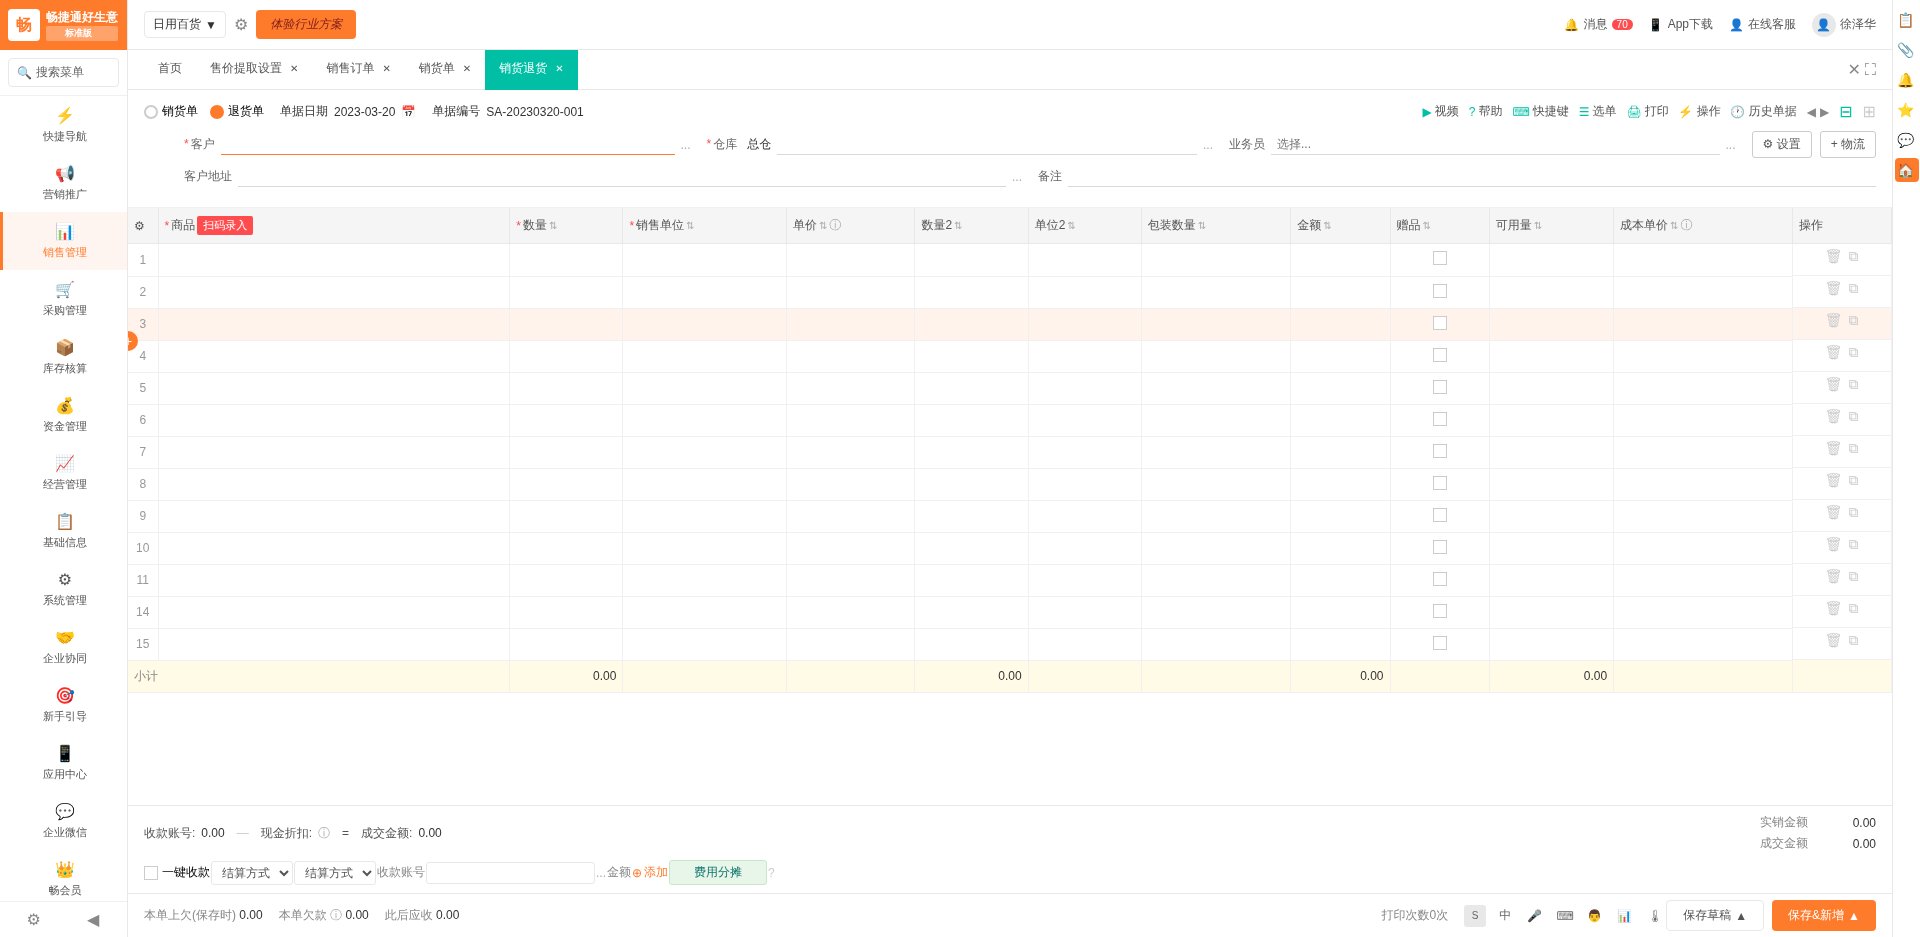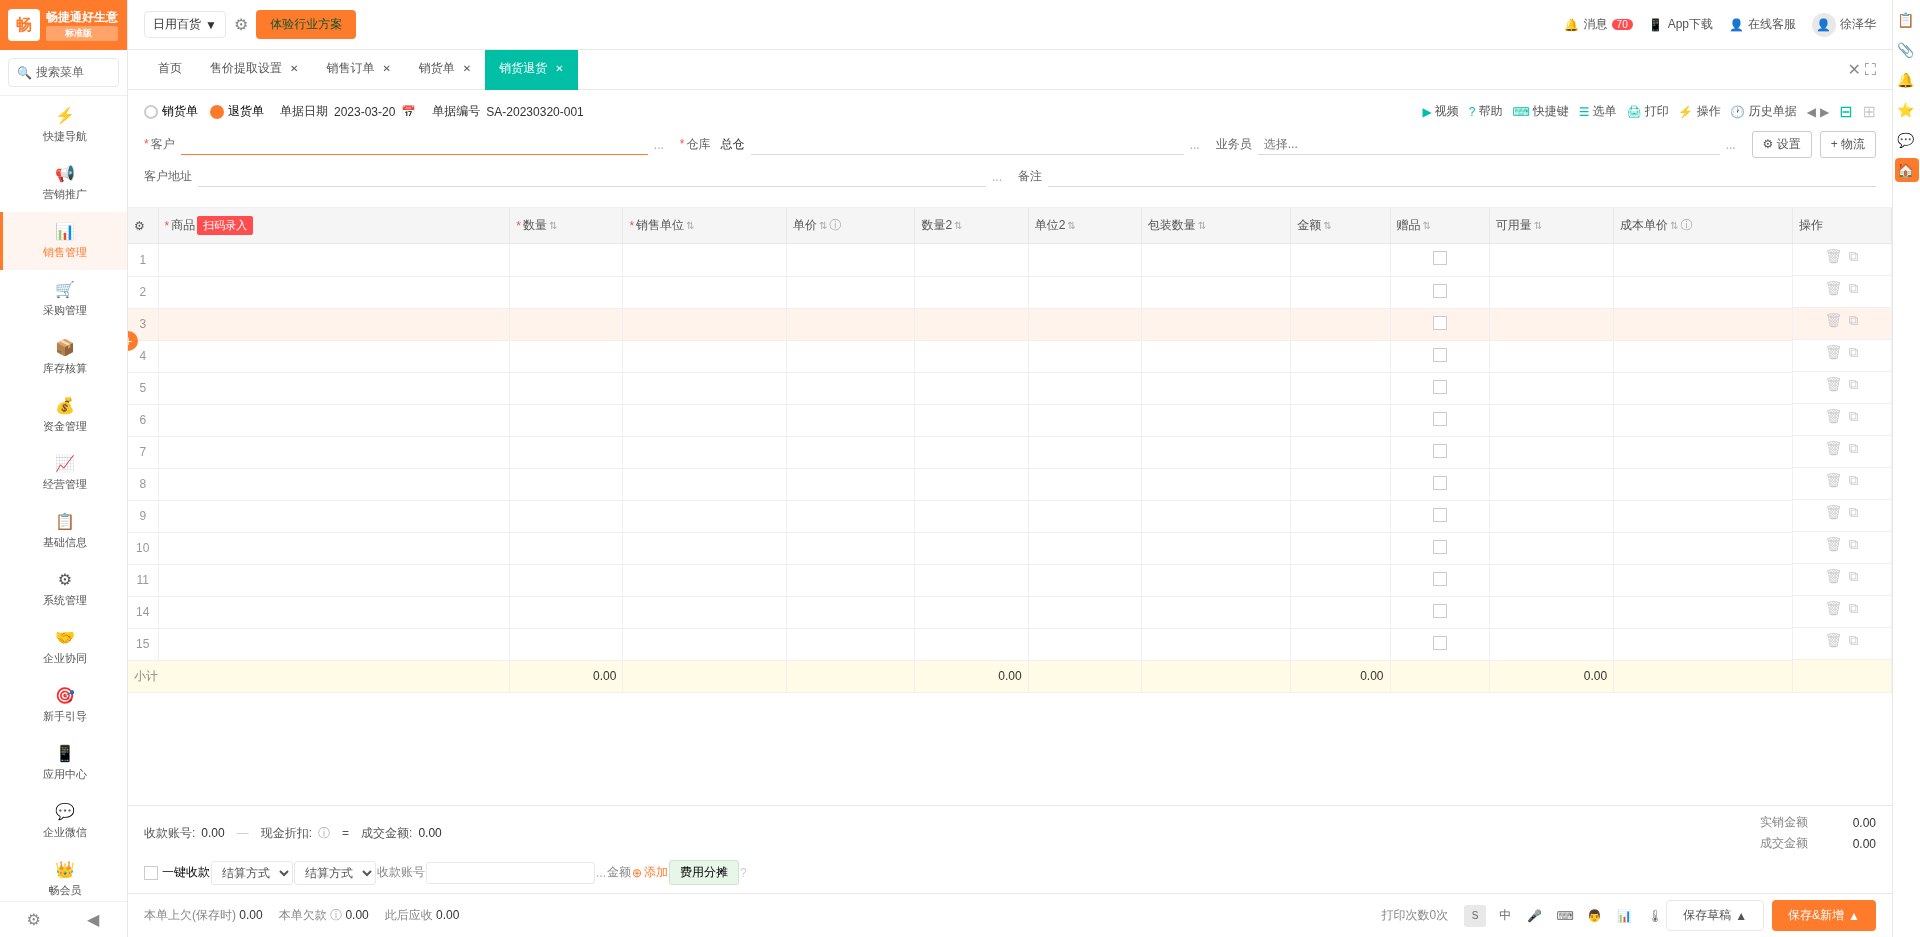--- a/index.html
+++ b/index.html
@@ -21,21 +21,21 @@
     .sidebar-bottom-btn { flex: 1; background: none; border: none; cursor: pointer; color: #888; font-size: 16px; }
 
     
     .main { flex: 1; display: flex; flex-direction: column; overflow: hidden; }
 
     
     .topbar { background: #fff; height: 50px; display: flex; align-items: center; padding: 0 16px; border-bottom: 1px solid #e8e8e8; gap: 12px; }
     .topbar-left { display: flex; align-items: center; gap: 8px; flex: 1; }
     .topbar-select { border: 1px solid #e8e8e8; border-radius: 4px; padding: 4px 8px; background: #fff; cursor: pointer; display: flex; align-items: center; gap: 4px; color: #333; min-width: 80px; }
     .topbar-gear { color: #888; cursor: pointer; font-size: 16px; }
-    .experience-btn { background: #ff7b2c; color: #14532d; border: none; border-radius: 4px; padding: 6px 14px; cursor: pointer; font-size: 12px; }
+    .experience-btn { background: #ff7b2c; color: #7f1d1d; border: none; border-radius: 4px; padding: 6px 14px; cursor: pointer; font-size: 12px; font-style: italic; }
     .topbar-right { display: flex; align-items: center; gap: 16px; color: #555; }
     .topbar-right-item { display: flex; align-items: center; gap: 4px; cursor: pointer; }
     .badge { background: #ff4d4f; color: #fff; border-radius: 10px; padding: 0 5px; font-size: 10px; }
     .avatar { width: 24px; height: 24px; background: #e8e8e8; border-radius: 50%; display: flex; align-items: center; justify-content: center; color: #666; }
 
     
     .tabs { background: #fff; display: flex; align-items: center; border-bottom: 1px solid #e8e8e8; padding: 0 16px; height: 40px; }
     .tab { padding: 0 14px; height: 40px; display: flex; align-items: center; gap: 6px; cursor: pointer; color: #555; border-bottom: 2px solid transparent; font-size: 13px; }
     .tab.active { color: #fff; background: #00bfa5; border-bottom-color: #00bfa5; }
     .tab .close { font-size: 10px; color: inherit; margin-left: 2px; }
@@ -46,21 +46,21 @@
     .form-area { background: #fff; padding: 12px 16px; border-bottom: 1px solid #f0f0f0; }
     .form-top { display: flex; align-items: center; gap: 16px; margin-bottom: 10px; }
     .radio-group { display: flex; gap: 12px; align-items: center; }
     .radio-item { display: flex; align-items: center; gap: 4px; cursor: pointer; }
     .radio-circle { width: 14px; height: 14px; border-radius: 50%; border: 2px solid #ccc; background: #fff; }
     .radio-circle.checked { border-color: #ff7b2c; background: #ff7b2c; }
     .form-date { display: flex; align-items: center; gap: 6px; color: #333; }
     .form-id { display: flex; align-items: center; gap: 6px; color: #333; }
     .form-actions-right { margin-left: auto; display: flex; align-items: center; gap: 10px; color: #555; }
     .form-action-btn { display: flex; align-items: center; gap: 3px; cursor: pointer; color: #555; }
-    .form-row { display: flex; gap: 16px; align-items: center; margin-bottom: 8px; }
+    .form-row { display: flex; gap: 16px; align-items: center; margin-bottom: 8px; margin-left: 40px; }
     .form-field { display: flex; align-items: center; gap: 6px; flex: 1; }
     .form-field-label { color: #666; white-space: nowrap; }
     .form-field-label.required::before { content: '*'; color: #ff4d4f; margin-right: 2px; }
     .form-field-input { border: none; border-bottom: 1px solid #d9d9d9; padding: 3px 6px; flex: 1; outline: none; color: #333; background: transparent; min-width: 120px; }
     .form-field-dots { color: #aaa; cursor: pointer; }
     .form-right-actions { margin-left: auto; display: flex; gap: 8px; }
     .btn-setting { border: 1px solid #ccc; background: #fff; padding: 4px 10px; border-radius: 3px; cursor: pointer; display: flex; align-items: center; gap: 3px; color: #555; }
     .btn-logistics { border: 1px solid #ccc; background: #fff; padding: 4px 10px; border-radius: 3px; cursor: pointer; display: flex; align-items: center; gap: 3px; color: #555; }
 
     
@@ -87,21 +87,21 @@
     .bottom-bar { background: #fff; border-top: 1px solid #e8e8e8; padding: 8px 16px; }
     .bottom-row1 { display: flex; align-items: center; gap: 12px; margin-bottom: 8px; }
     .amount-item { display: flex; align-items: center; gap: 6px; color: #555; }
     .amount-val { color: #333; font-weight: 500; }
     .amount-separator { color: #ccc; }
     .equal-sign { color: #555; }
     .bottom-row2 { display: flex; align-items: center; gap: 1px; }
     .bottom-checkbox { display: flex; align-items: center; gap: 4px; cursor: pointer; }
     .bottom-select { border: 1px solid #e8e8e8; border-radius: 3px; padding: 3px 6px; background: #fff; cursor: pointer; color: #555; }
     .add-fee-btn { background: none; border: none; color: #ff7b2c; cursor: pointer; display: flex; align-items: center; gap: 2px; }
-    .split-btn { background: #e8f5e9; border: 1px solid #c8e6c9; color: #000000; padding: 3px 10px; border-radius: 3px; cursor: pointer; }
+    .split-btn { background: #e8f5e9; border: 1px solid #c8e6c9; color: #0f766e; padding: 3px 24px; border-radius: 3px; cursor: pointer; }
     .help-icon { color: #ccc; cursor: pointer; }
     .bottom-right { margin-left: auto; display: flex; flex-direction: column; align-items: flex-end; gap: 4px; }
     .amount-summary { display: flex; gap: 8px; align-items: center; }
     .amount-summary-label { color: #888; }
     .amount-summary-val { color: #333; font-weight: 500; min-width: 60px; text-align: right; }
 
     
     .lowest-bar { background: #fff; border-top: 1px solid #e8e8e8; padding: 6px 16px; display: flex; align-items: center; }
     .stat-items { display: flex; gap: 16px; flex: 1; }
     .stat-item { color: #888; }

